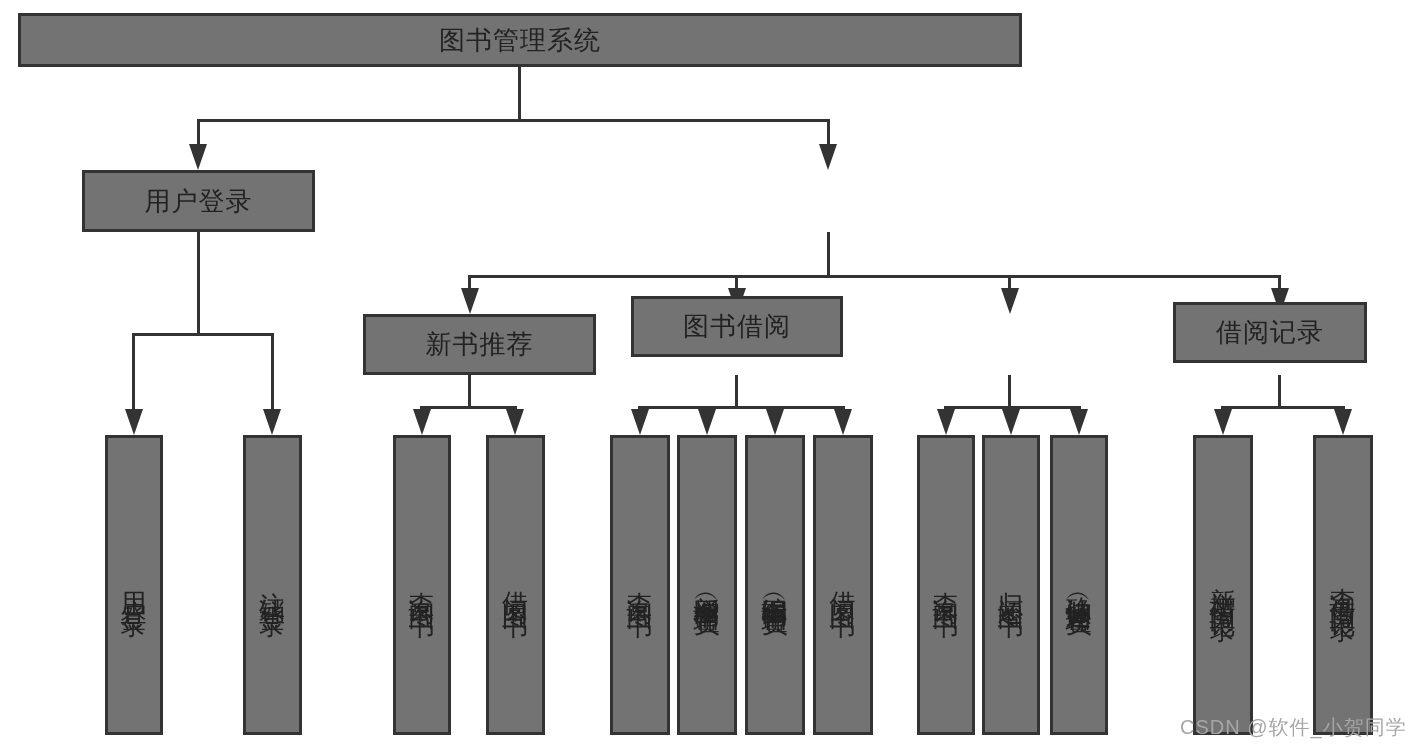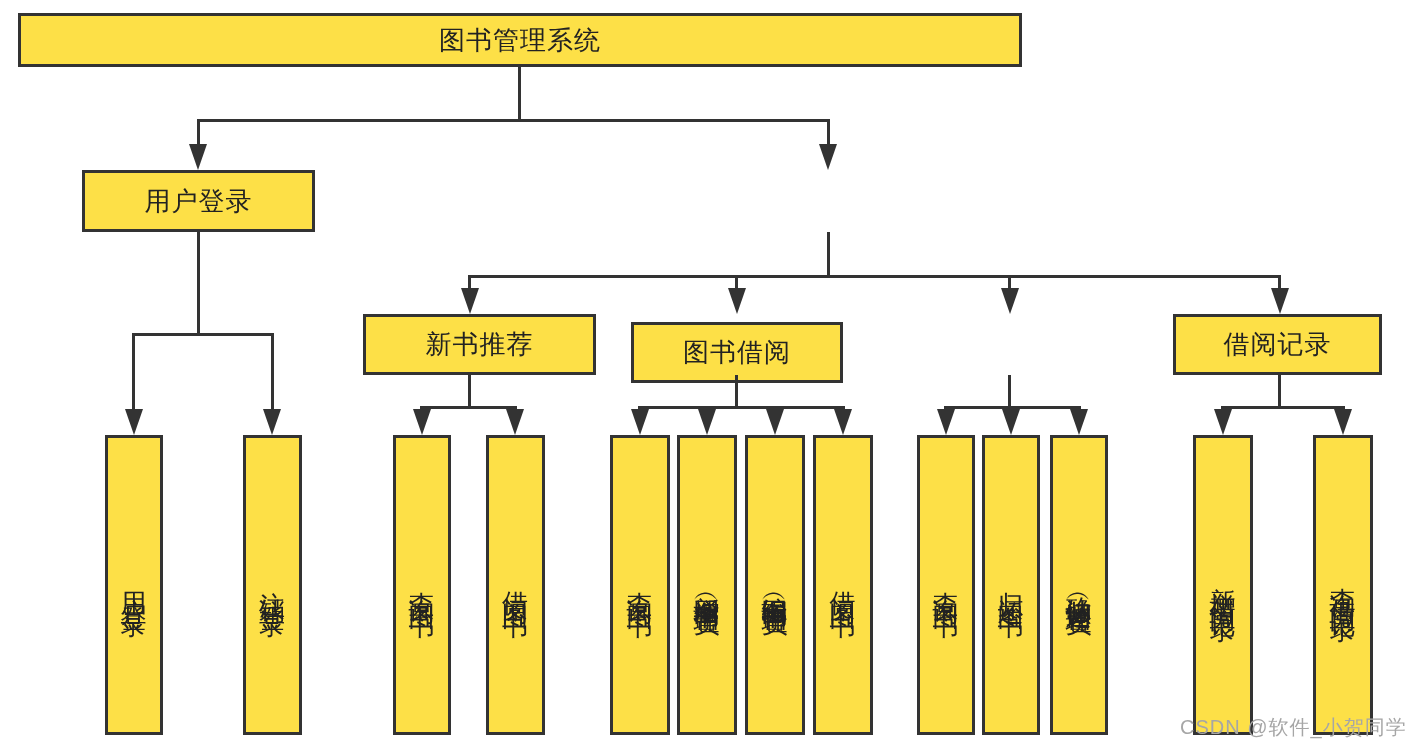--- a/index.html
+++ b/index.html
@@ -5,21 +5,21 @@
   :root{
     --line:#333333; --text:#222222; --wm:#a6a6a6; --bg:#ffffff;
   }
   html,body{margin:0;padding:0;background:var(--bg);}
   #canvas{
     position:relative; width:1405px; height:747px; background:var(--bg);
     font-family:"Liberation Sans","DejaVu Sans",sans-serif; overflow:hidden;
   }
   .node{
     position:absolute; box-sizing:border-box;
-    border:3px solid var(--line); background:#fde047;
+    border:3px solid var(--line); background:#737373;
     display:flex; align-items:center; justify-content:center;
     font-size:26px; color:var(--text); letter-spacing:1px; white-space:nowrap;
   }
   .leaf{
     writing-mode:vertical-rl; text-orientation:mixed;
     letter-spacing:7px; white-space:normal; line-height:1;
   }
   .leaf.long{ letter-spacing:2px; }
   .leaf.mid{ letter-spacing:6px; }
   .vline{ position:absolute; width:3px; background:var(--line); }
@@ -62,22 +62,22 @@
   <div class="vline" style="left:468px;top:275px;height:16px"></div>
   <div class="arrow" style="left:461px;top:288px"></div>
   <div class="vline" style="left:735px;top:275px;height:16px"></div>
   <div class="arrow" style="left:728px;top:288px"></div>
   <div class="vline" style="left:1008px;top:275px;height:16px"></div>
   <div class="arrow" style="left:1001px;top:288px"></div>
   <div class="vline" style="left:1278px;top:275px;height:16px"></div>
   <div class="arrow" style="left:1271px;top:288px"></div>
 
   <div class="node" style="left:363px;top:314px;width:233px;height:61px">新书推荐</div>
-  <div class="node" style="left:631px;top:322px;width:212px;height:61px">图书借阅</div>
-  <div class="node" style="left:1173px;top:314px;width:209px;height:61px">借阅记录</div>
+  <div class="node" style="left:631px;top:296px;width:212px;height:61px">图书借阅</div>
+  <div class="node" style="left:1173px;top:302px;width:194px;height:61px">借阅记录</div>
 
   <div class="vline" style="left:468px;top:375px;height:33px"></div>
   <div class="hline" style="left:420px;top:406px;width:97px"></div>
   <div class="arrow" style="left:413px;top:409px"></div>
   <div class="arrow" style="left:506px;top:409px"></div>
 
   <div class="vline" style="left:735px;top:375px;height:33px"></div>
   <div class="hline" style="left:638px;top:406px;width:207px"></div>
   <div class="arrow" style="left:631px;top:409px"></div>
   <div class="arrow" style="left:698px;top:409px"></div>

